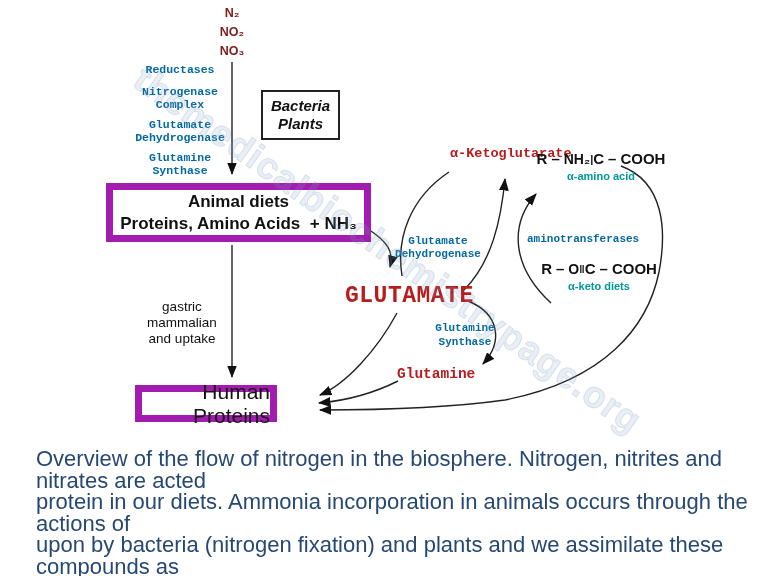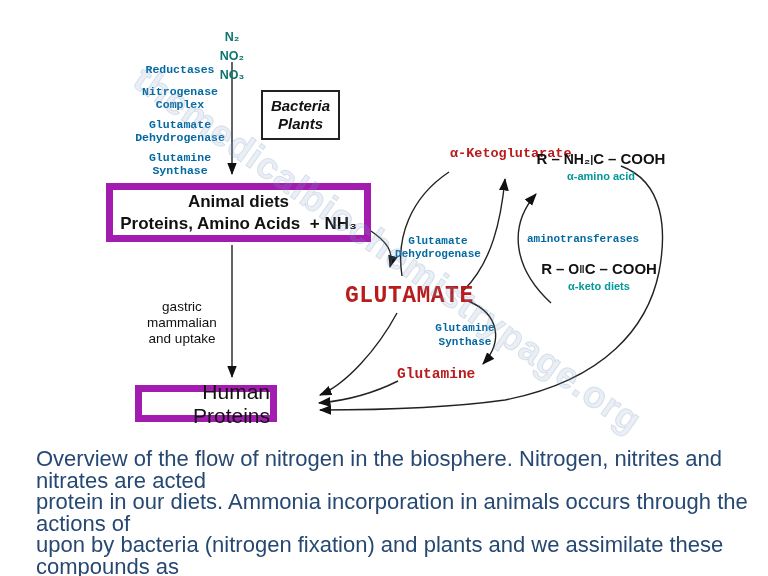--- a/index.html
+++ b/index.html
@@ -5,21 +5,21 @@
   * { box-sizing: border-box; }
   html,body { margin:0; padding:0; }
   body {
     width:768px; height:576px; background:#ffffff; position:relative;
     font-family:"Liberation Sans", sans-serif; overflow:hidden;
   }
   .abs { position:absolute; }
   .ctr { text-align:center; }
   .pre { white-space:pre-line; }
   .b { font-weight:bold; }
-  .green { color:#0f766e;margin-top:24px; }
+  .green { color:#7f1d1d; }
   .red { color:#0369a1;font-family:Liberation Mono, monospace; }
   .blue { color:#b91c1c;font-family:Liberation Mono, monospace; }
   .teal { color:#009898; }
   .blk { color:#111111; }
 
   
   #arrows { position:absolute; left:0; top:0; z-index:1; }
   .node { z-index:2; }
   #watermark {
     z-index:5; pointer-events:none;

